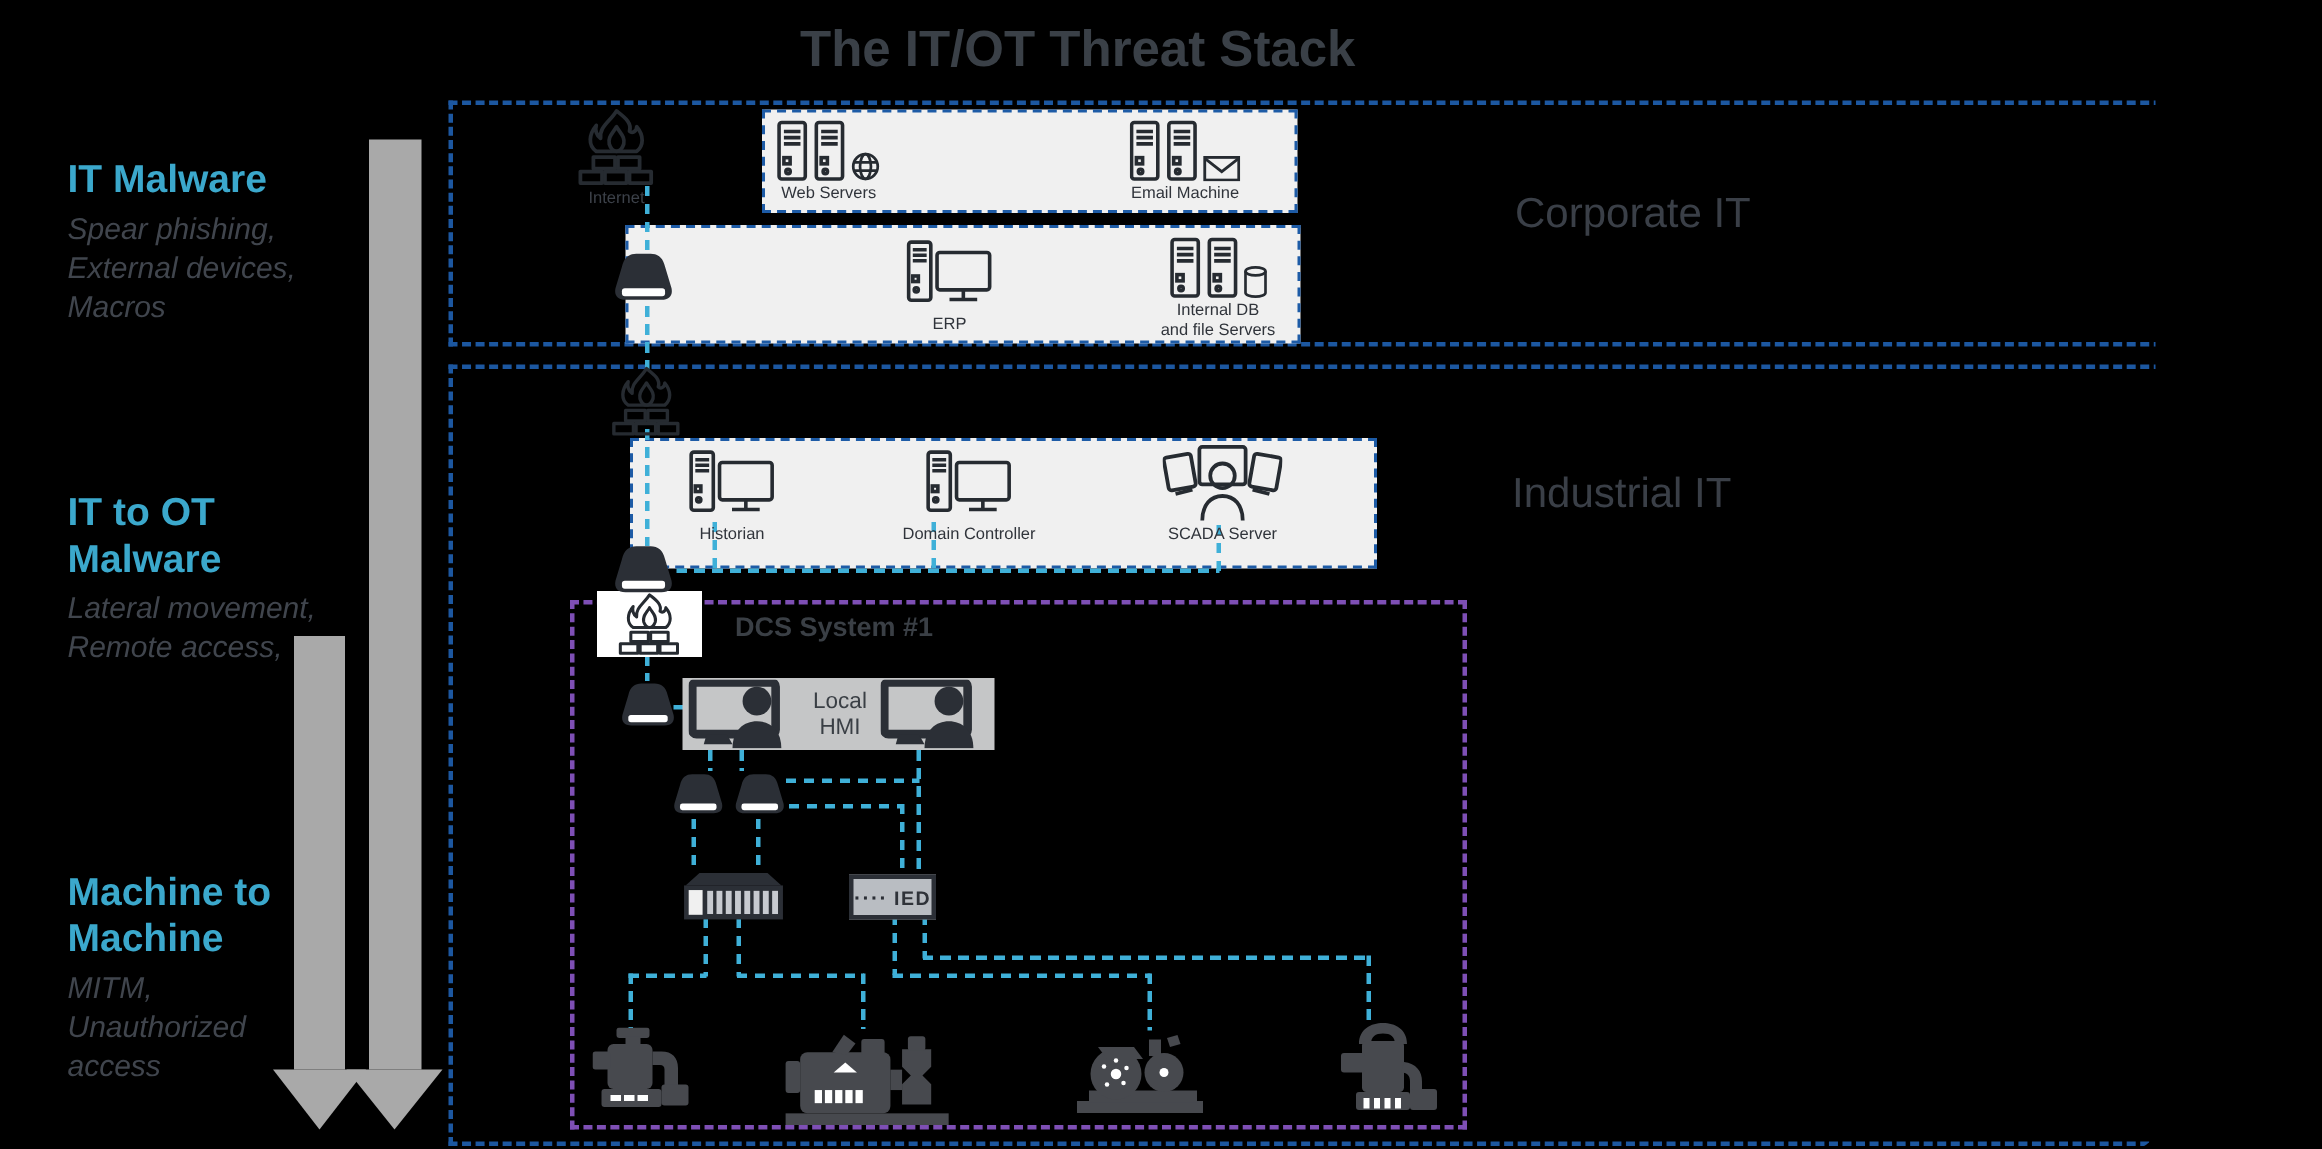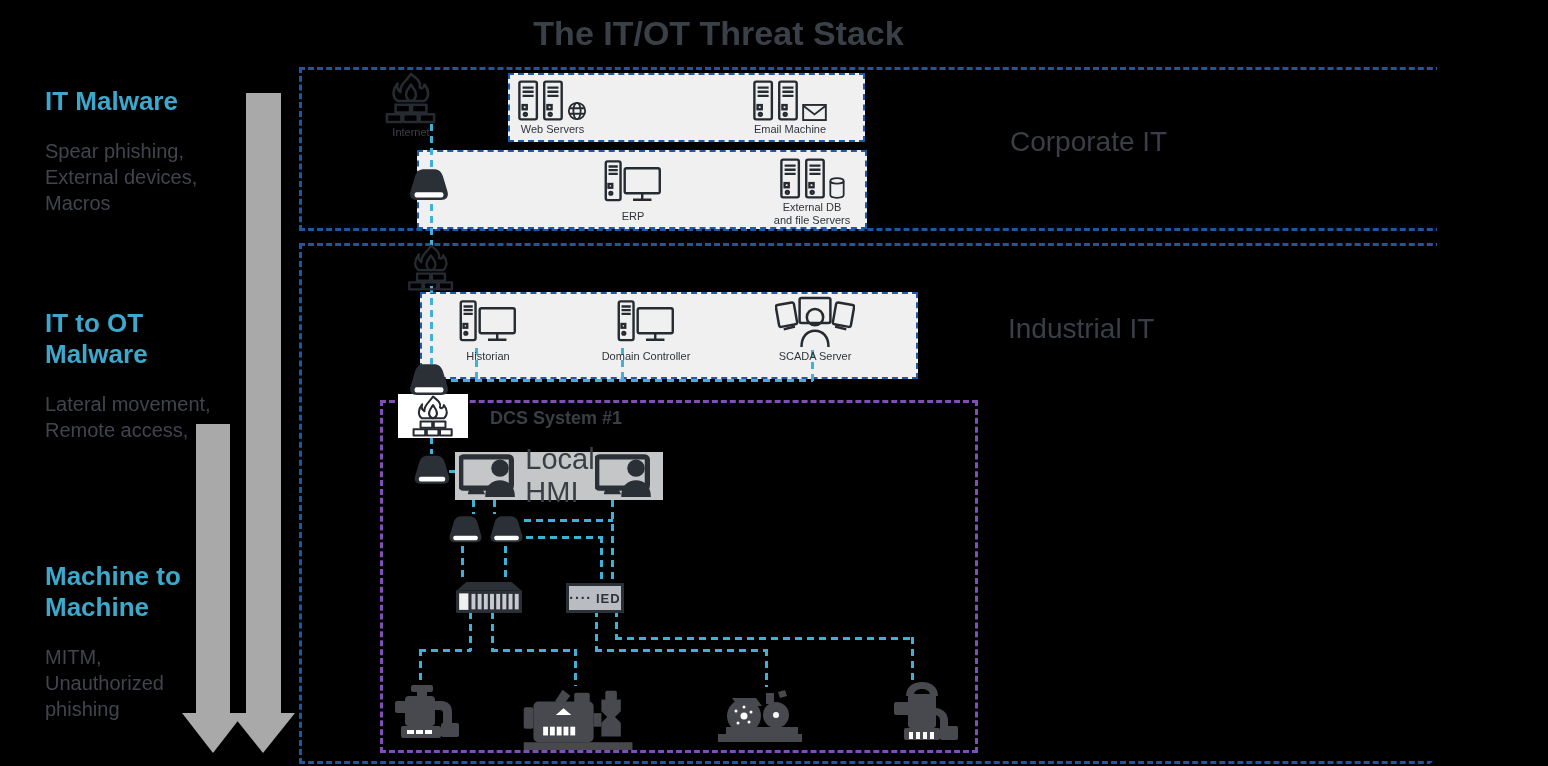--- a/index.html
+++ b/index.html
@@ -1,23 +1,23 @@
 <!DOCTYPE html>
 <html><head>
 <meta charset="utf-8">
 <style>
   html,body{margin:0;padding:0;background:#000;}
   .stage{position:relative;width:1437px;height:766px;background:#000;overflow:hidden;
          font-family:"Liberation Sans","DejaVu Sans",sans-serif;border-radius:15px;}
   .abs{position:absolute;}
-  .pre{white-space:pre-line;}
+  .pre{white-space:pre-line;margin-top:18px;}
   
   .title{left:0;right:0;top:14px;text-align:center;font-size:34px;font-weight:bold;color:#3a4047;}
   .threat-h{font-size:26px;line-height:31px;font-weight:bold;color:#3ba8cc;}
-  .threat-s{font-size:20px;line-height:26px;color:#40454d;margin-top:21px;}
+  .threat-s{font-size:20px;line-height:26px;color:#40454d;margin-top:5px;font-style:italic;}
   .zone-label{font-size:28px;color:#3a3f47;}
   .zone-title{font-size:25px;font-weight:bold;color:#33383f;text-align:center;}
   .dcs-title{font-size:18px;font-weight:600;color:#3a3f45;}
   .devlabel{font-size:11px;line-height:1.2;color:#30343b;text-align:center;margin-top:2px;}
   .devlabel.on-black{color:#3c4149;}
   
   .blue-zone{border:3px dashed #1c57a0;z-index:0;}
   .whitebox{background:#f0f0f0;border:2px dashed #1d5ba6;z-index:1;}
   .purple-zone{border:3px dashed #7e4fb5;z-index:1;}
   .fw-white{background:#ffffff;z-index:3;display:flex;align-items:center;justify-content:center;}
@@ -30,21 +30,21 @@
   .arrow-head{width:0;height:0;z-index:0;}
   
   .grp{display:flex;flex-direction:column;align-items:center;z-index:3;}
   .grp .row{display:flex;align-items:flex-end;gap:3px;}
   .icon{color:#262b31;}
   .icon-fill{color:#2b2f36;}
   .machine{color:#47494e;z-index:3;}
   .ied{border:3px solid #2b2f36;background:#b9bdc2;display:flex;align-items:center;justify-content:center;gap:4px;z-index:3;}
   .ied .dots{color:#2b2f36;font-size:14px;font-weight:bold;letter-spacing:1px;line-height:10px;}
   .ied .txt{font-size:13px;font-weight:bold;color:#2f3339;letter-spacing:1px;}
-  .hmi-label{flex:1;text-align:left;font-size:29px;color:#3a3f45;}
+  .hmi-label{flex:1;text-align:center;font-size:15px;color:#3a3f45;}
 </style>
 </head>
 <body>
 
 <svg width="0" height="0" style="position:absolute">
   <defs>
     <symbol id="sym-fw" viewBox="0 0 56 54">
       <g fill="none" stroke="currentColor" stroke-width="2.6" stroke-linejoin="round">
         <path d="M28 2c-5 8-12 11-11 19-3-2-4-6-3-9-5 6-6 14 0 18h28c5-4 5-11 0-17 0 3-3 5-5 3 2-6-4-10-9-14z"></path>
         <path d="M28 13c-3 5-6 7-5 12 1 3 3 5 5 5s4-2 5-5c1-5-2-7-5-12z"></path>
@@ -231,21 +231,21 @@
     <div class="threat-h pre">IT to OT
 Malware</div>
     <div class="threat-s pre">Lateral movement,
 Remote access,</div>
   </div>
   <div class="abs" style="left:45px;top:561px;width:215px">
     <div class="threat-h pre">Machine to
 Machine</div>
     <div class="threat-s pre">MITM,
 Unauthorized
-phishing</div>
+access</div>
   </div>
 
   <div class="abs arrow-shaft" style="left:246px;top:93px;width:35px;height:620px"></div>
   <div class="abs arrow-head" style="left:231px;top:713px;border-left:32px solid transparent;border-right:32px solid transparent;border-top:40px solid #a9a9a9"></div>
   <div class="abs arrow-shaft" style="left:196px;top:424px;width:34px;height:289px"></div>
   <div class="abs arrow-head" style="left:182px;top:713px;border-left:31px solid transparent;border-right:31px solid transparent;border-top:40px solid #a9a9a9"></div>
 
   <div class="abs blue-zone" style="left:299px;top:67px;width:1200px;height:158px"></div>
   <div class="abs blue-zone" style="left:299px;top:243px;width:1200px;height:515px"></div>
   <div class="abs purple-zone" style="left:380px;top:400px;width:592px;height:347px"></div>
@@ -325,21 +325,21 @@
   </div>
   <div class="abs grp" style="left:762px;top:158px;width:100px">
     <div class="row">
       <svg width="46" height="41" class="icon">
           <use href="#sym-srv2"></use>
         </svg>
       <svg width="16" height="22" class="icon">
           <use href="#sym-db"></use>
         </svg>
     </div>
-    <div class="devlabel pre">External DB
+    <div class="devlabel pre">Internal DB
 and file Servers</div>
   </div>
 
   <div class="abs" style="left:406px;top:244px;z-index:3">
     <svg width="50" height="47" class="icon">
         <use href="#sym-fw"></use>
       </svg>
   </div>
 
   <div class="abs grp" style="left:448px;top:300px;width:80px">

